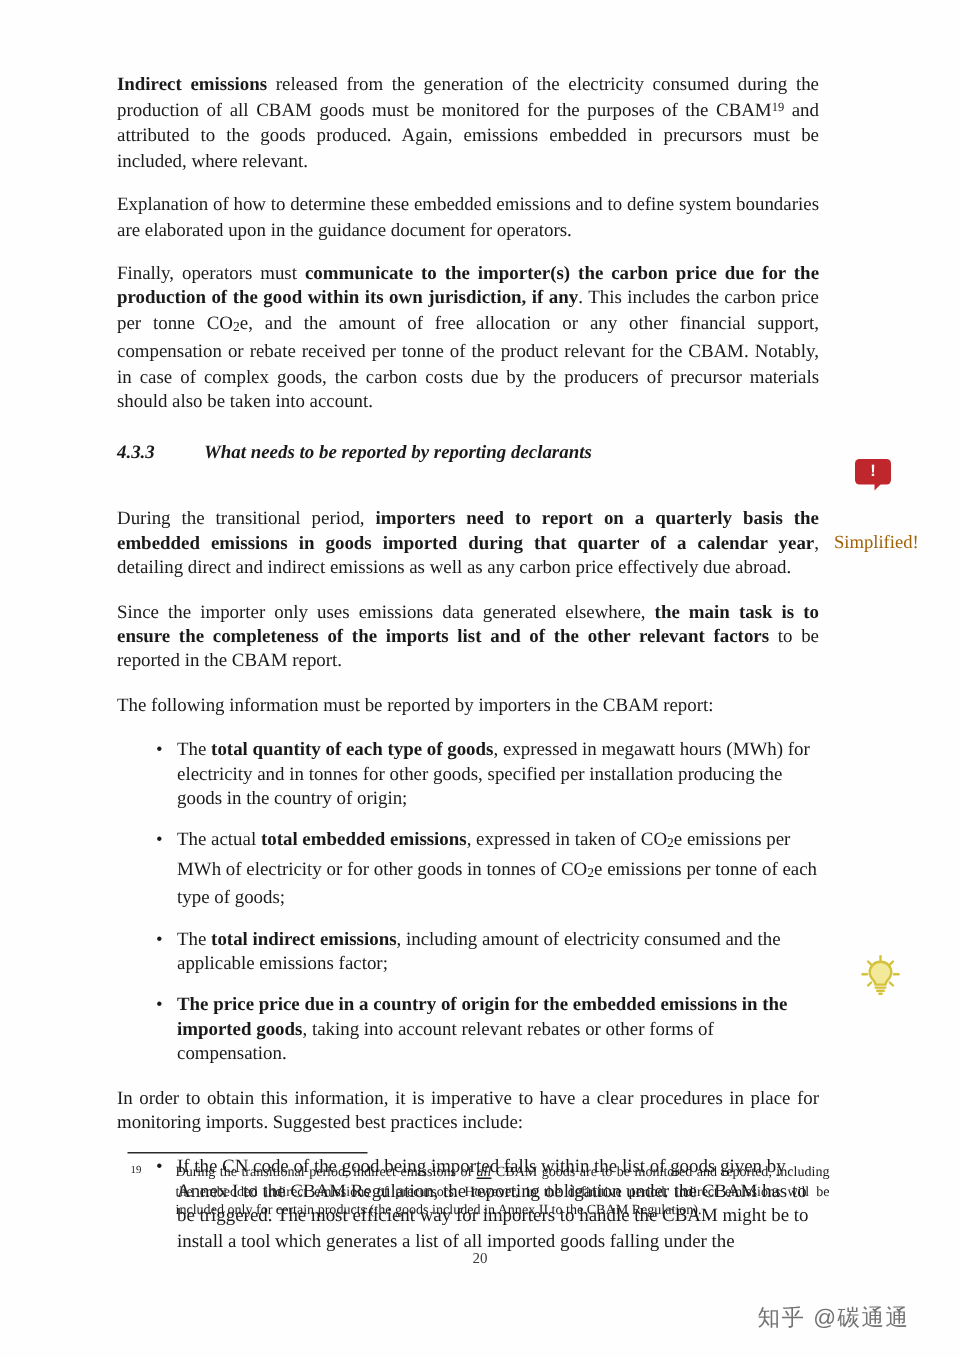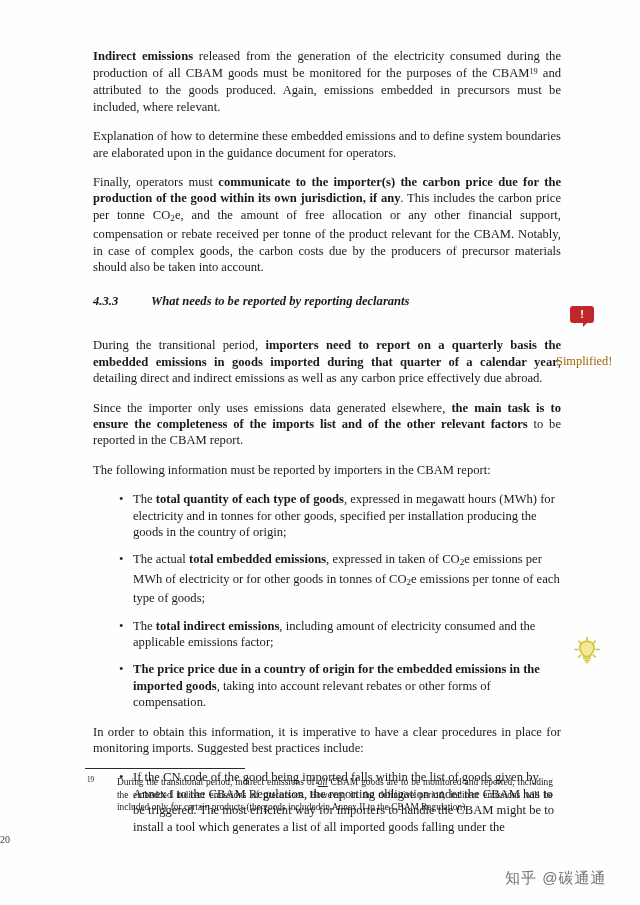--- a/index.html
+++ b/index.html
@@ -15,21 +15,21 @@
     font-family: "Liberation Serif", "DejaVu Serif", serif;
     color: #1a1a1a;
   }
   .page {
     position: absolute;
     inset: 0;
     background: #fefefe;
   }
   .content {
     position: absolute;
-    left: 93px;
+    left: 78px;
     top: 48px;
     width: 468px;
   }
   p.body-par {
     margin: 0 0 13px 0;
     font-size: 12.6px;
     line-height: 16.4px;
     text-align: justify;
     text-justify: inter-word;
   }
@@ -93,20 +93,21 @@
     left: 2px;
     top: -2px;
     font-size: 7.2px;
   }
   .footnote i { font-style: italic; text-decoration: underline; }
   .page-number {
     position: absolute;
     left: 0;
     right: 0;
     top: 834px;
+    text-align: center;
     font-size: 10px;
     color: #3a3a3a;
   }
   
   .margin-note-alert {
     position: absolute;
     left: 570px;
     top: 306px;
     width: 26px;
     height: 22px;

